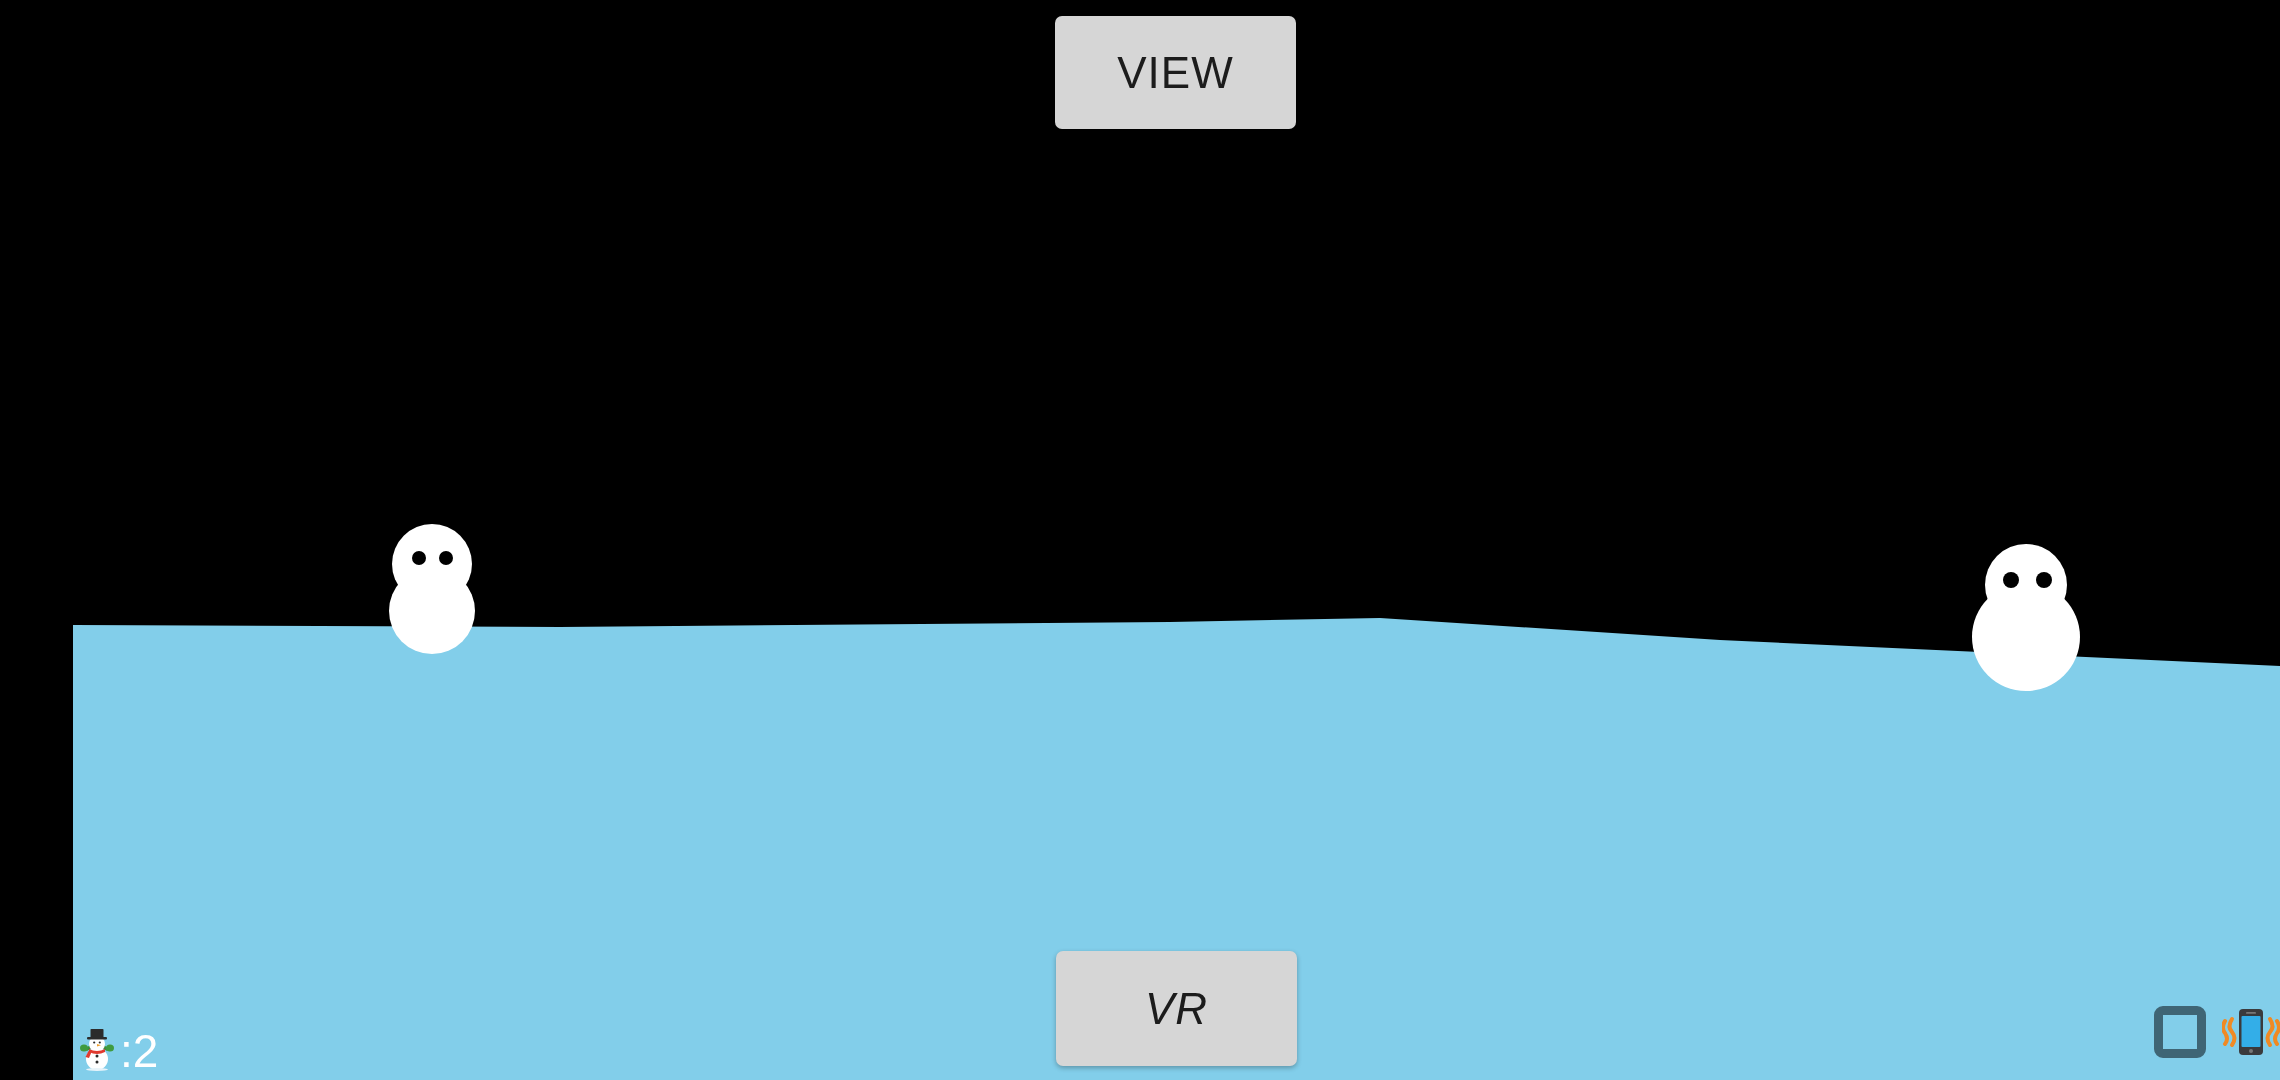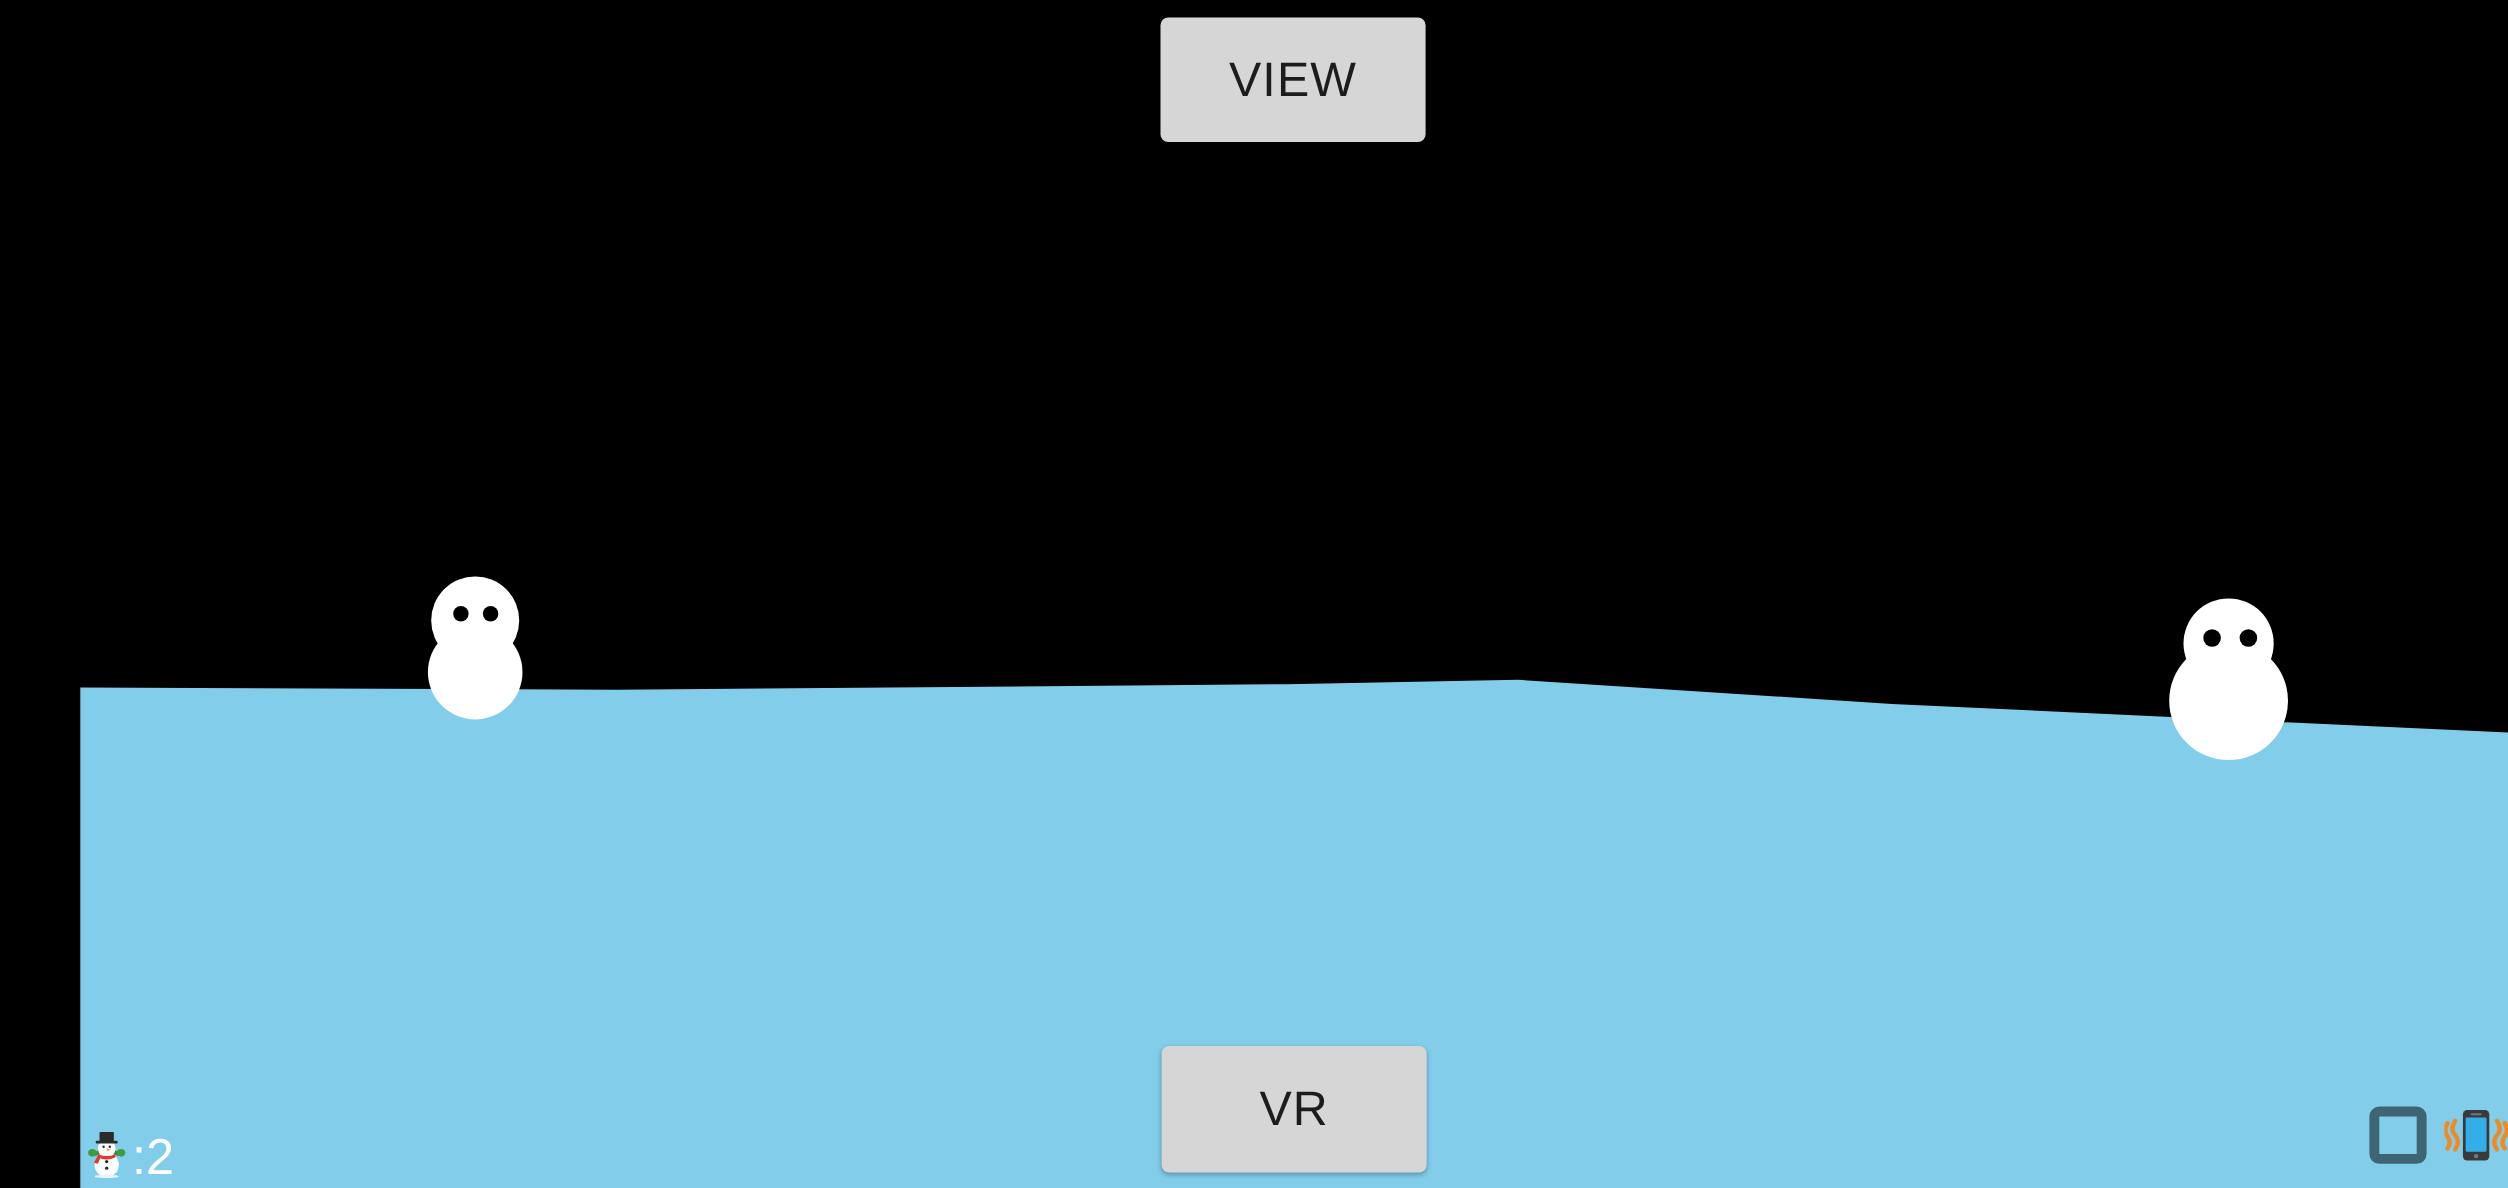--- a/index.html
+++ b/index.html
@@ -146,21 +146,21 @@
     <g>
       <circle cx="2026" cy="637" r="54" fill="#FFFFFF"></circle>
       <circle cx="2026" cy="585" r="41" fill="#FFFFFF"></circle>
       <circle cx="2011" cy="580" r="8" fill="#000000"></circle>
       <circle cx="2044" cy="580" r="8" fill="#000000"></circle>
     </g>
   </svg>
 
   <button class="ui-button" id="view-button" style="background: rgb(214, 214, 214); color: rgb(28, 28, 28);">VIEW</button>
 
-  <button class="ui-button" id="vr-button" style="background: rgb(214, 214, 214); color: rgb(28, 28, 28);">VR</button>
+  <button class="ui-button" id="vr-button" style="background: rgb(214, 214, 214); color: rgb(28, 28, 28); font-style: italic;">VR</button>
 
   <div id="snowman-counter">
     <span class="emoji-glyph">
       <svg width="42" height="46" viewBox="0 0 42 46">
 
         <path d="M9 23 L15 20 L16 23 L11 26 Z" fill="#3C8C3C"></path>
         <path d="M33 23 L27 20 L26 23 L31 26 Z" fill="#3C8C3C"></path>
         <ellipse cx="8" cy="23" rx="4" ry="3.5" fill="#3F9B3F"></ellipse>
         <ellipse cx="34" cy="23" rx="4" ry="3.5" fill="#3F9B3F"></ellipse>
 

